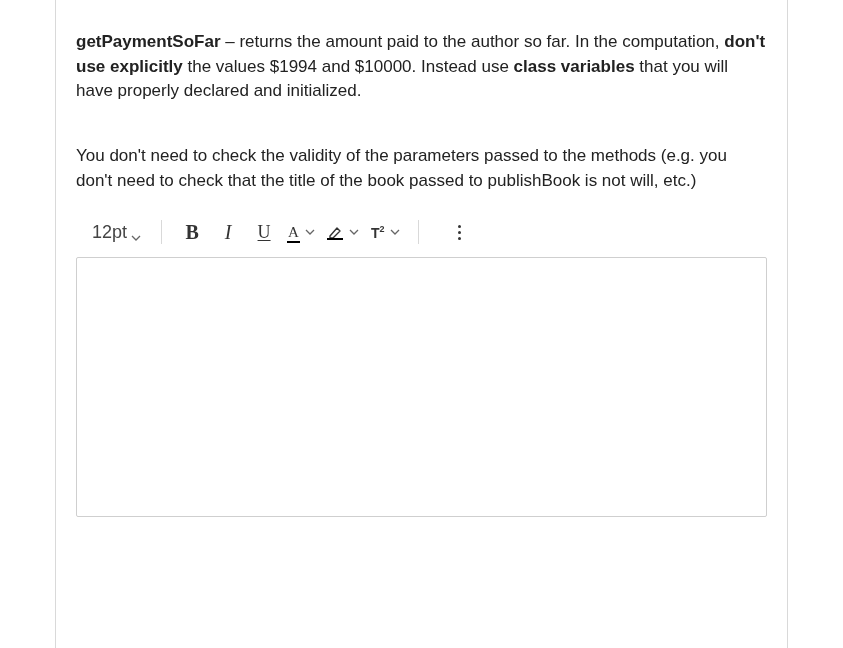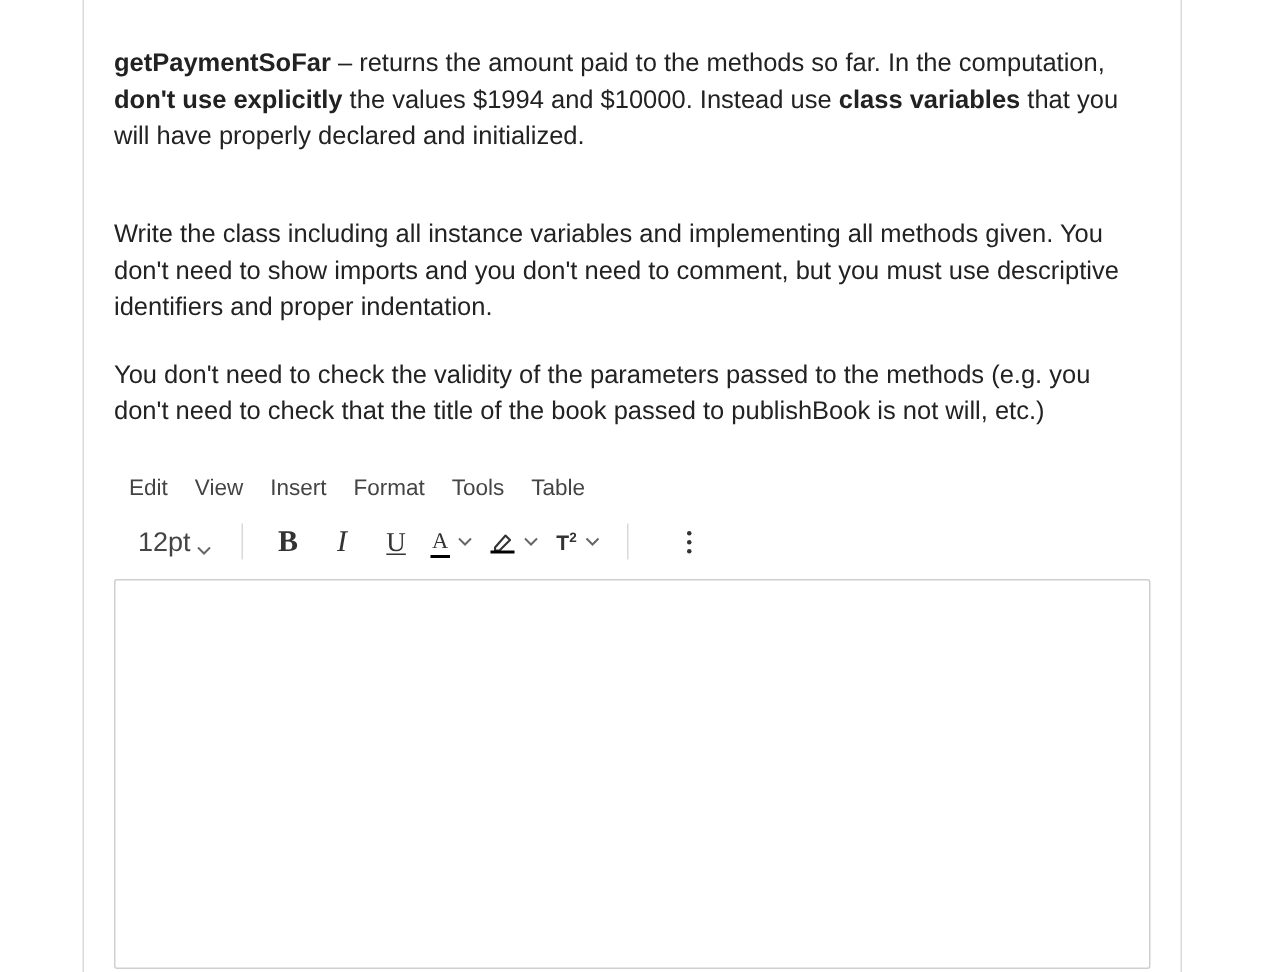--- a/index.html
+++ b/index.html
@@ -153,37 +153,28 @@
     .editor-block {
       margin-top: 8px;
     }
   </style>
 </head>
 <body>
 
 <div class="page-wrap">
   <div class="content">
     <p>
-      <strong> getPaymentSoFar</strong><span> – returns the amount paid to the methods so far. In the computation, </span><strong>don't use explicitly</strong><span> the values $1994 and $10000. Instead use </span><strong>class variables</strong><span> that you will have properly declared and initialized.</span>
+      <strong> getPaymentSoFar</strong><span> – returns the amount paid to the author so far. In the computation, </span><strong>don't use explicitly</strong><span> the values $1994 and $10000. Instead use </span><strong>class variables</strong><span> that you will have properly declared and initialized.</span>
     </p>
     <p style="height:20px;margin-bottom:0"></p>
-    <p>Write the class including all instance variables and implementing all methods given. You don't need to show imports and you don't need to comment, but you must use descriptive identifiers and proper indentation.</p>
     <p>You don't need to check the validity of the parameters passed to the methods (e.g. you don't need to check that the title of the book passed to publishBook is not will, etc.)</p>
   </div>
 
   <div class="editor-block">
 
-    <div class="editor-menus">
-      <span>Edit</span>
-      <span>View</span>
-      <span>Insert</span>
-      <span>Format</span>
-      <span>Tools</span>
-      <span>Table</span>
-    </div>
 
     <div class="toolbar-row">
 
       <div class="tb-dropdown">
         <span>12pt</span>
         <span class="chevron">
           <svg width="10" height="10" viewBox="0 0 10 10">
               <path d="M1 3 L5 7 L9 3" fill="none" stroke="#666" stroke-width="1.3"></path>
             </svg>
         </span>

